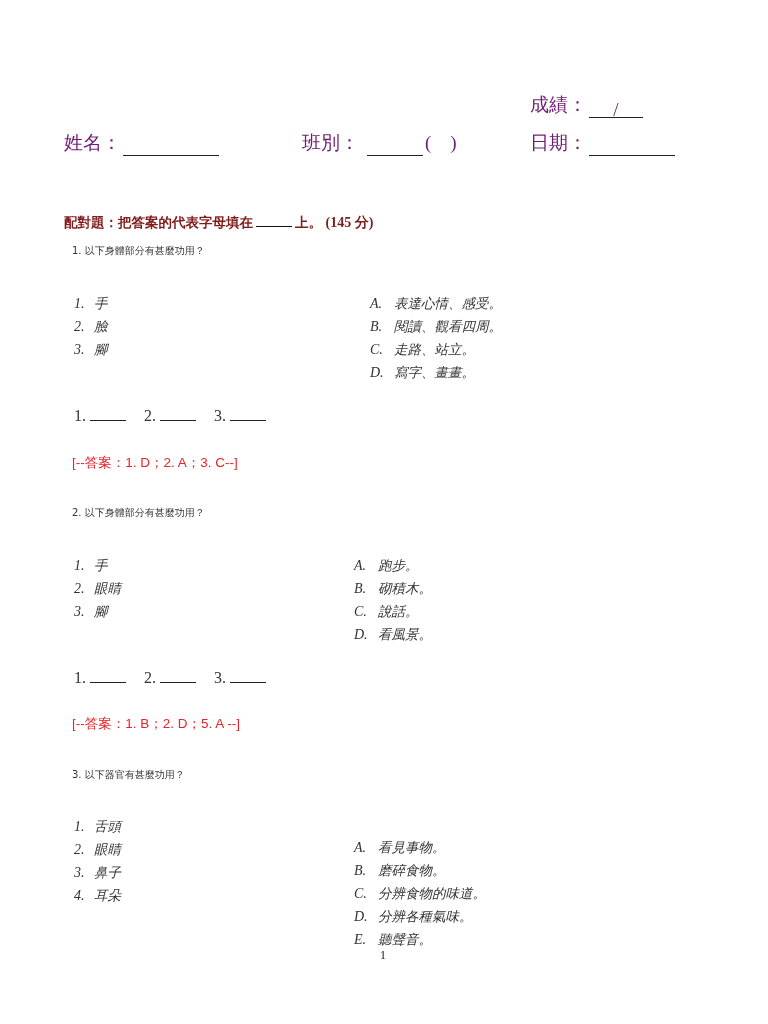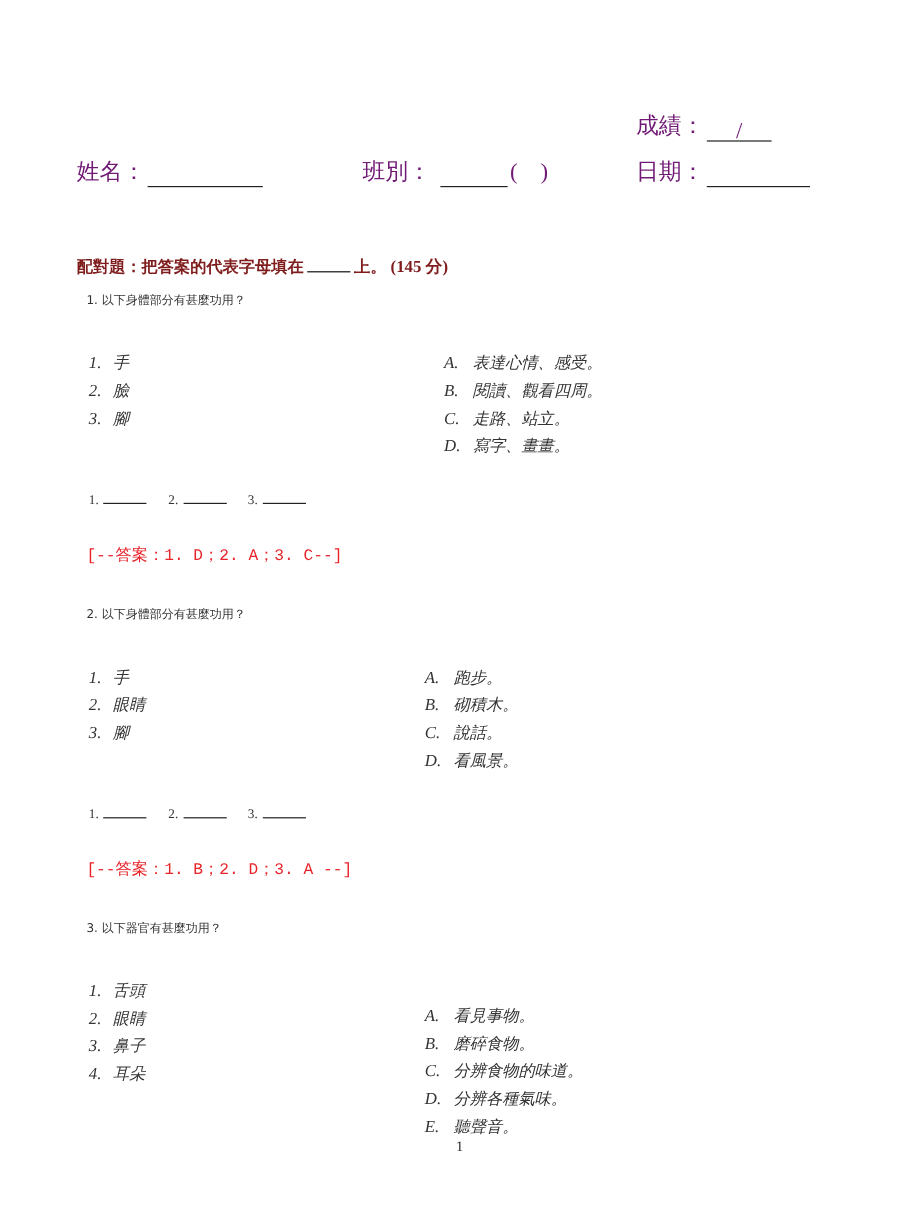--- a/index.html
+++ b/index.html
@@ -13,25 +13,25 @@
     .hdr .slash { position: absolute; left: 50%; top: 0; transform: translateX(-50%); font-family: "Liberation Serif", serif; font-size: 19px; }
     .title { font-size: 14px; font-weight: bold; color: #7f1d1d; text-align: center; }
     .title .cjk { font-family: "DejaVu Sans", sans-serif; font-weight: bold; font-size: 13.5px; }
     .title .ul { display: inline-block; width: 36px; border-bottom: 1.5px solid #111; height: 12px; vertical-align: baseline; margin: 0 3px; }
     .q { font-size: 14px; color: #333; }
     .q .cjk { font-family: "DejaVu Sans", sans-serif; font-size: 10px; }
     .item { font-size: 14px; color: #333; line-height: 22px; font-style: italic; }
     .item .num { display: inline-block; width: 20px; }
     .item .txt { font-family: "DejaVu Sans", sans-serif; font-size: 13.5px; }
     .opt .num { width: 24px; }
-    .blanks { font-size: 11px; color: #333; }
+    .blanks { font-size: 16px; color: #333; }
     .blanks span.b { display: inline-block; }
     .blanks .ul { display: inline-block; width: 36px; border-bottom: 1px solid #222; height: 12px; margin-left: 4px; margin-right: 18px; }
     .answer { font-size: 14px; color: #e8232a; }
-    .answer .cjk { font-family: Liberation Mono, monospace; font-size: 13.5px; }
+    .answer .cjk { font-family: Liberation Sans, sans-serif; font-size: 13.5px; }
     .pagenum { font-size: 12px; color: #222; }
   </style>
 </head>
 <body>
 
 <div class="abs hdr" style="left:530px; top:92px;">
   <span>成績：</span><span class="blank" style="width:54px;"><span class="slash">/</span></span>
 </div>
 
 <div class="abs hdr" style="left:64px; top:130px;">
@@ -91,21 +91,21 @@
   <div class="item opt"><span class="num">B.</span><span class="txt">砌積木。</span></div>
   <div class="item opt"><span class="num">C.</span><span class="txt">說話。</span></div>
   <div class="item opt"><span class="num">D.</span><span class="txt">看風景。</span></div>
 </div>
 
 <div class="abs blanks" style="left:74px; top:669px;">
   <span class="b">1.</span><span class="ul"></span><span class="b">2.</span><span class="ul"></span><span class="b">3.</span><span class="ul"></span>
 </div>
 
 <div class="abs answer" style="left:72px; top:715px;">
-  <span class="cjk">[--答案：1. B；2. D；3. A --]</span>
+  <span class="cjk">[--答案：1. B；2. D；5. A --]</span>
 </div>
 
 <div class="abs q" style="left:72px; top:766px;">
   <span class="cjk">3. 以下器官有甚麼功用？</span>
 </div>
 
 <div class="abs" style="left:74px; top:815px;">
   <div class="item"><span class="num">1.</span><span class="txt">舌頭</span></div>
   <div class="item"><span class="num">2.</span><span class="txt">眼睛</span></div>
   <div class="item"><span class="num">3.</span><span class="txt">鼻子</span></div>

